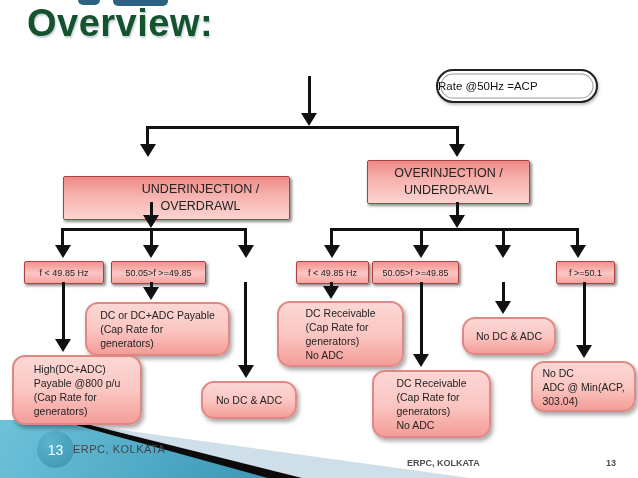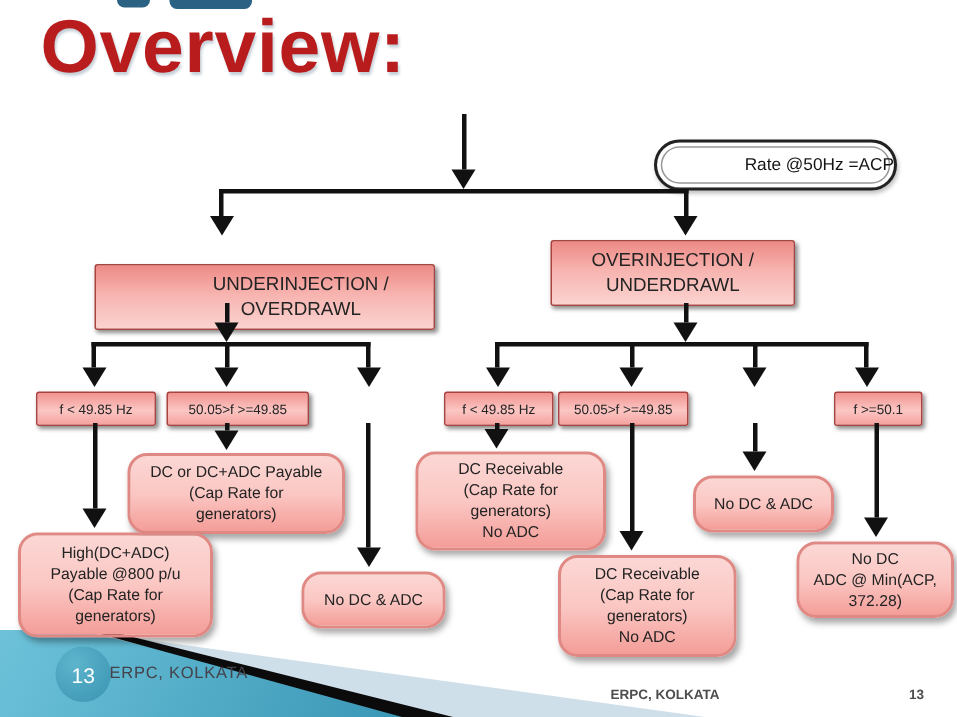--- a/index.html
+++ b/index.html
@@ -1,43 +1,43 @@
 <!DOCTYPE html>
 <html><head>
 <meta charset="utf-8">
 <style>
   html,body{margin:0;padding:0;background:#888;}
   .slide{
     position:relative;width:638px;height:478px;background:#ffffff;overflow:hidden;
     font-family:"Liberation Sans",sans-serif;color:#262626;
   }
   .title{
-    position:absolute;left:27px;top:2px;font-size:50px;font-weight:bold;
-    color:#b91c1c;text-shadow:1px 2px 2px #c3ced6;letter-spacing:0.5px;
+    position:absolute;left:27px;top:2px;font-size:38px;font-weight:bold;
+    color:#14532d;text-shadow:1px 2px 2px #c3ced6;letter-spacing:0.5px;
   }
   .crop-bar{position:absolute;top:0;background:#2b6284;border-radius:0 0 5px 5px;}
   .legend{position:absolute;left:435px;top:26px;font-size:11.5px;line-height:16px;color:#141414;white-space:pre-line;}
   .note-box{
     position:absolute;left:436px;top:69px;width:158px;height:30px;
     border:2.5px solid #222;border-radius:17px;background:#fff;
     box-shadow:inset 0 0 0 2.5px #ffffff, inset 0 0 0 3.5px #999, 1px 2px 3px rgba(0,0,0,0.25);
-    display:flex;align-items:center;justify-content:flex-end;font-size:11.5px;color:#141414;margin-top:24px;
+    display:flex;align-items:center;justify-content:flex-start;font-size:11.5px;color:#141414;
   }
   .fbox{
     position:absolute;display:flex;align-items:center;justify-content:center;text-align:center;
     background:linear-gradient(to bottom,#ee8a85 0%,#f7b3af 45%,#fbd3d0 100%);
     border:1.5px solid #a84340;border-radius:2px;
     box-shadow:1.5px 2px 3px rgba(0,0,0,0.45);
     color:#232323;white-space:pre-line;
   }
   .cond{font-size:9px;font-weight:400;
     background:linear-gradient(to bottom,#f29390 0%,#fbc6c3 55%,#f5a3a0 100%);
   }
   .rbox{
-    position:absolute;display:flex;align-items:center;justify-content:center;text-align:center;
+    position:absolute;display:flex;align-items:center;justify-content:center;
     background:linear-gradient(to bottom,#fbd7d4 0%,#fbc7c3 50%,#f49d98 100%);
     border:2px solid #e08984;border-radius:13px;
     box-shadow:2px 3px 4px rgba(0,0,0,0.35);
     font-size:10.5px;line-height:14px;color:#232323;white-space:pre-line;
   }
   .vl{position:absolute;width:3px;background:#111;}
   .hl{position:absolute;height:3px;background:#111;}
   .ah{position:absolute;width:0;height:0;border-left:8px solid transparent;border-right:8px solid transparent;border-top:13px solid #111;}
   .footer{position:absolute;left:0;top:415px;width:638px;height:63px;}
   .wedge{position:absolute;left:0;top:0;width:638px;height:63px;}
@@ -139,21 +139,21 @@
 (Cap Rate for
 generators)
 No ADC</div>
   <div class="rbox" style="left:372px;top:370px;width:115px;height:64px;">DC Receivable
 (Cap Rate for
 generators)
 No ADC</div>
   <div class="rbox" style="left:462px;top:317px;width:90px;height:34px;">No DC &amp; ADC</div>
   <div class="rbox" style="left:531px;top:361px;width:101px;height:47px;">No DC
 ADC @ Min(ACP,
-372.28)</div>
+303.04)</div>
 
   <div class="footer">
     <div class="wedge pale"></div>
     <div class="wedge teal"></div>
     <div class="wedge stripe"></div>
     <div class="page-badge">13</div>
     <div class="footer-left-org">ERPC, KOLKATA</div>
   </div>
 
   <div class="footer-right-org">ERPC, KOLKATA</div>

